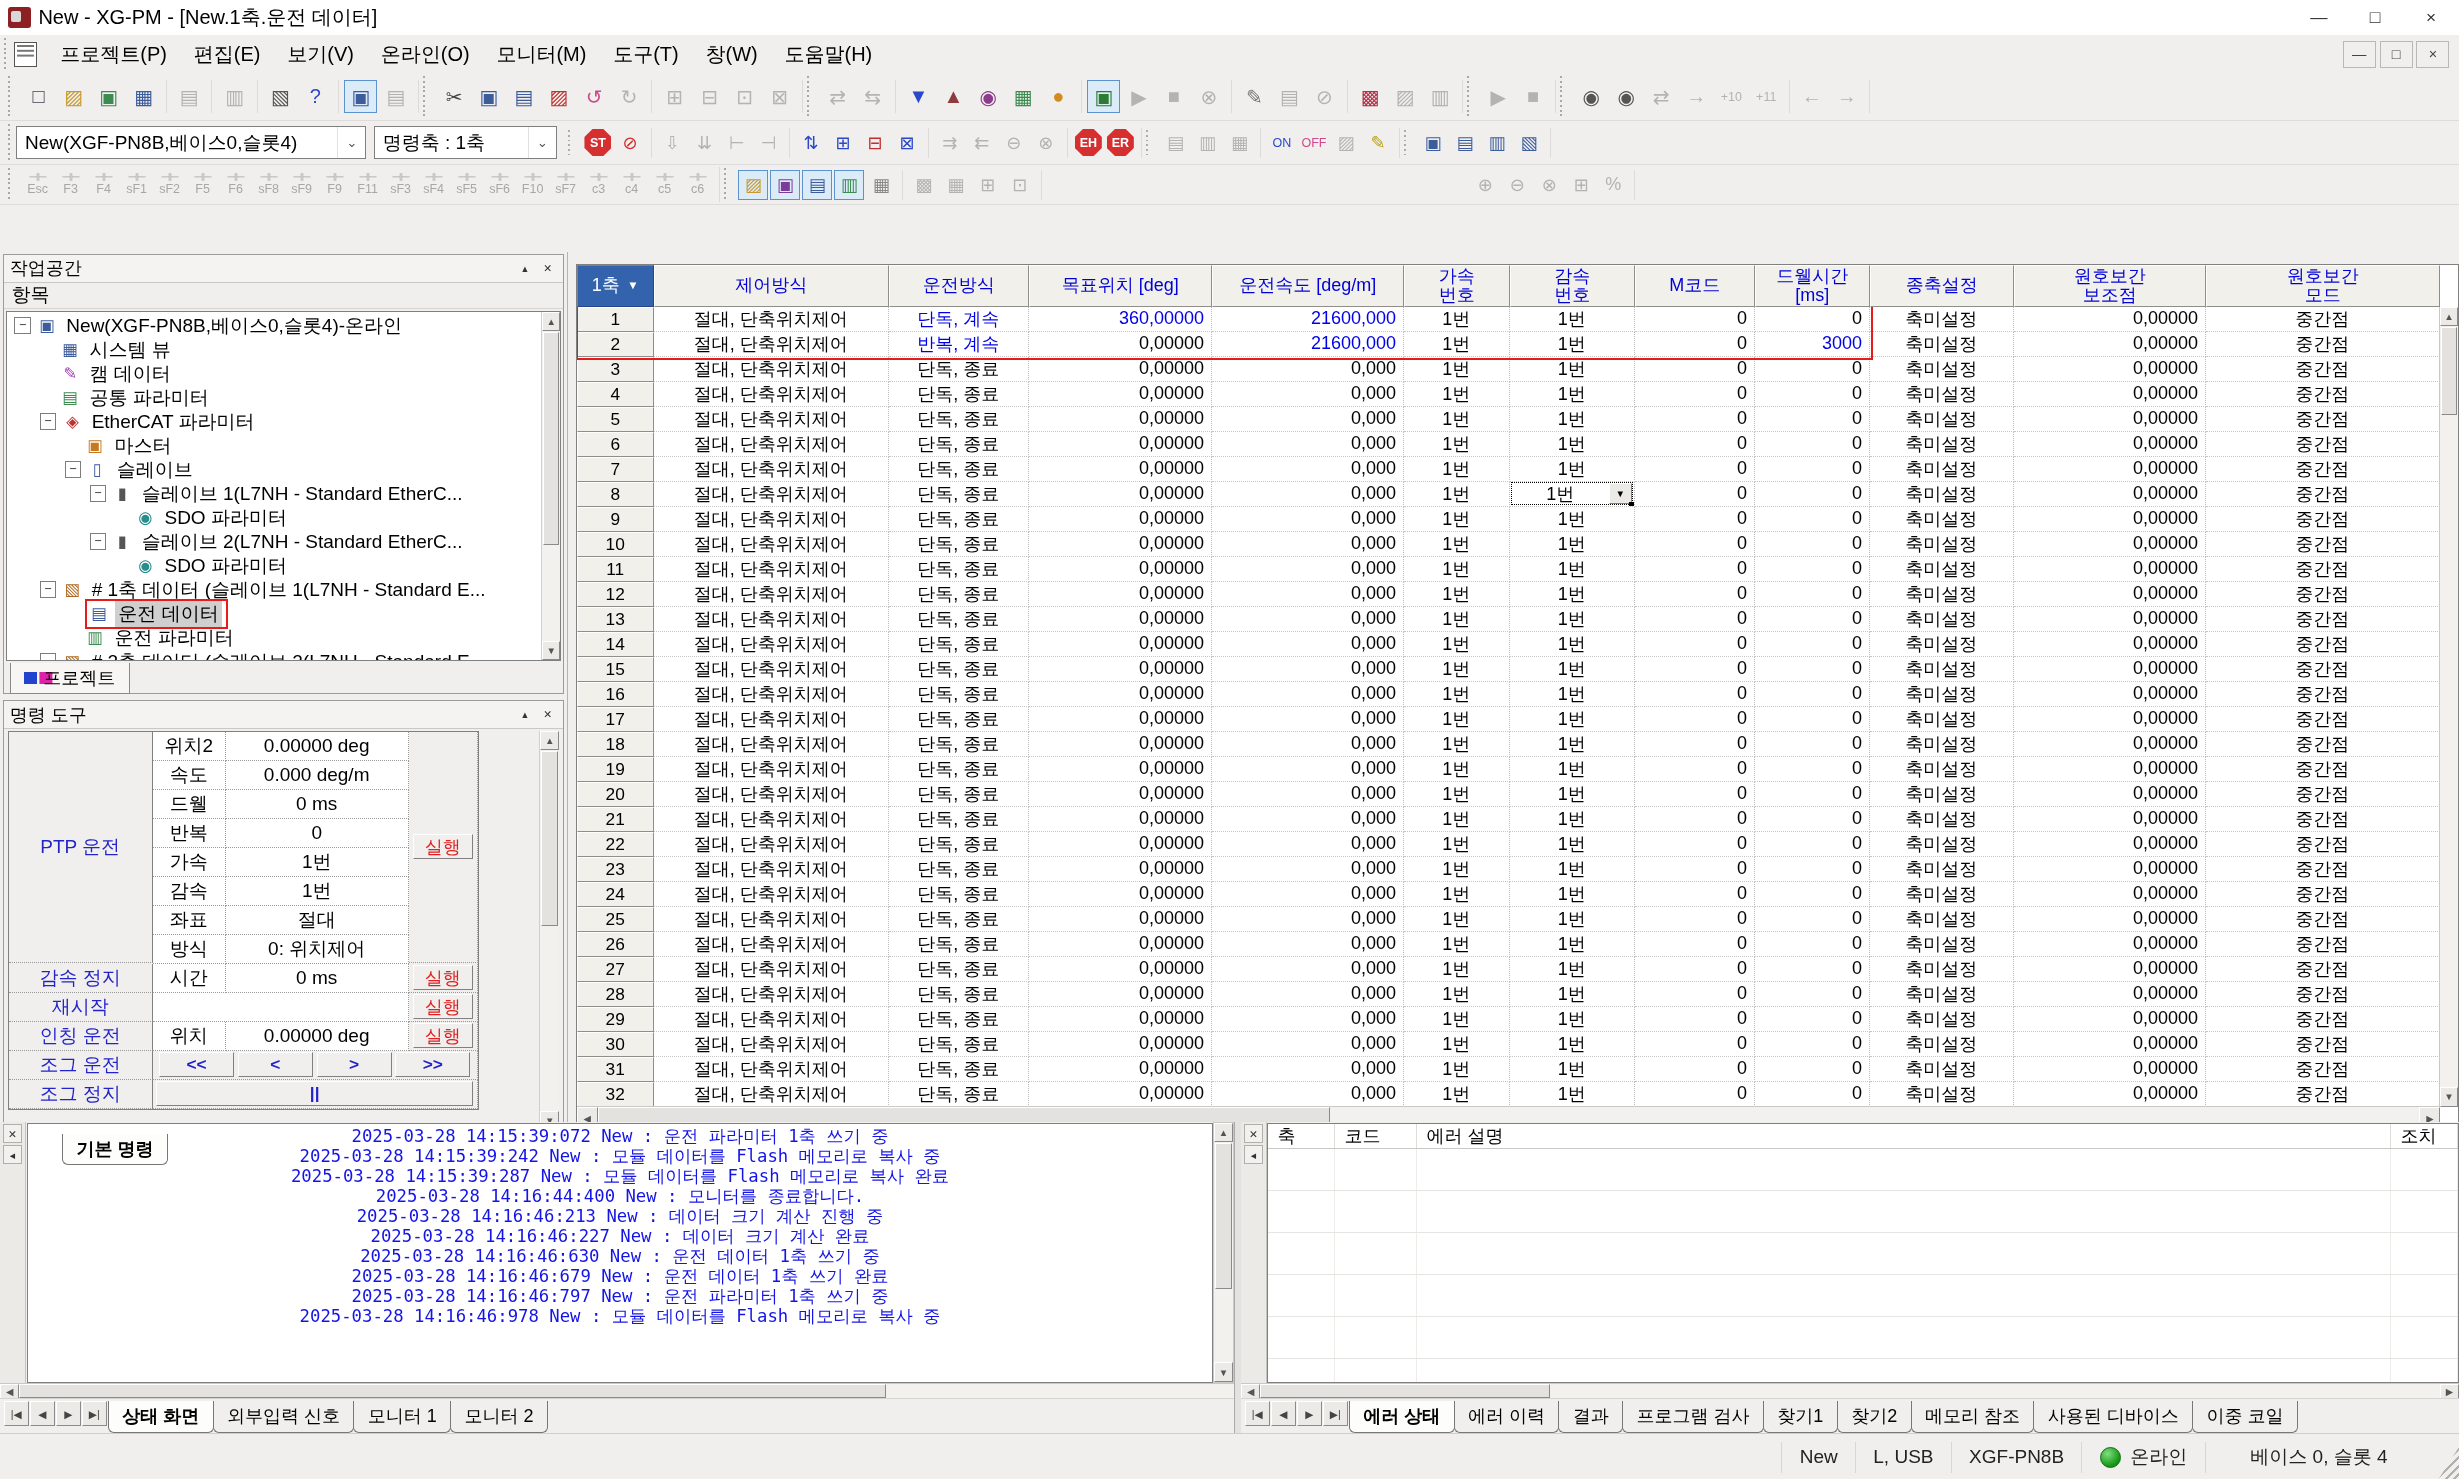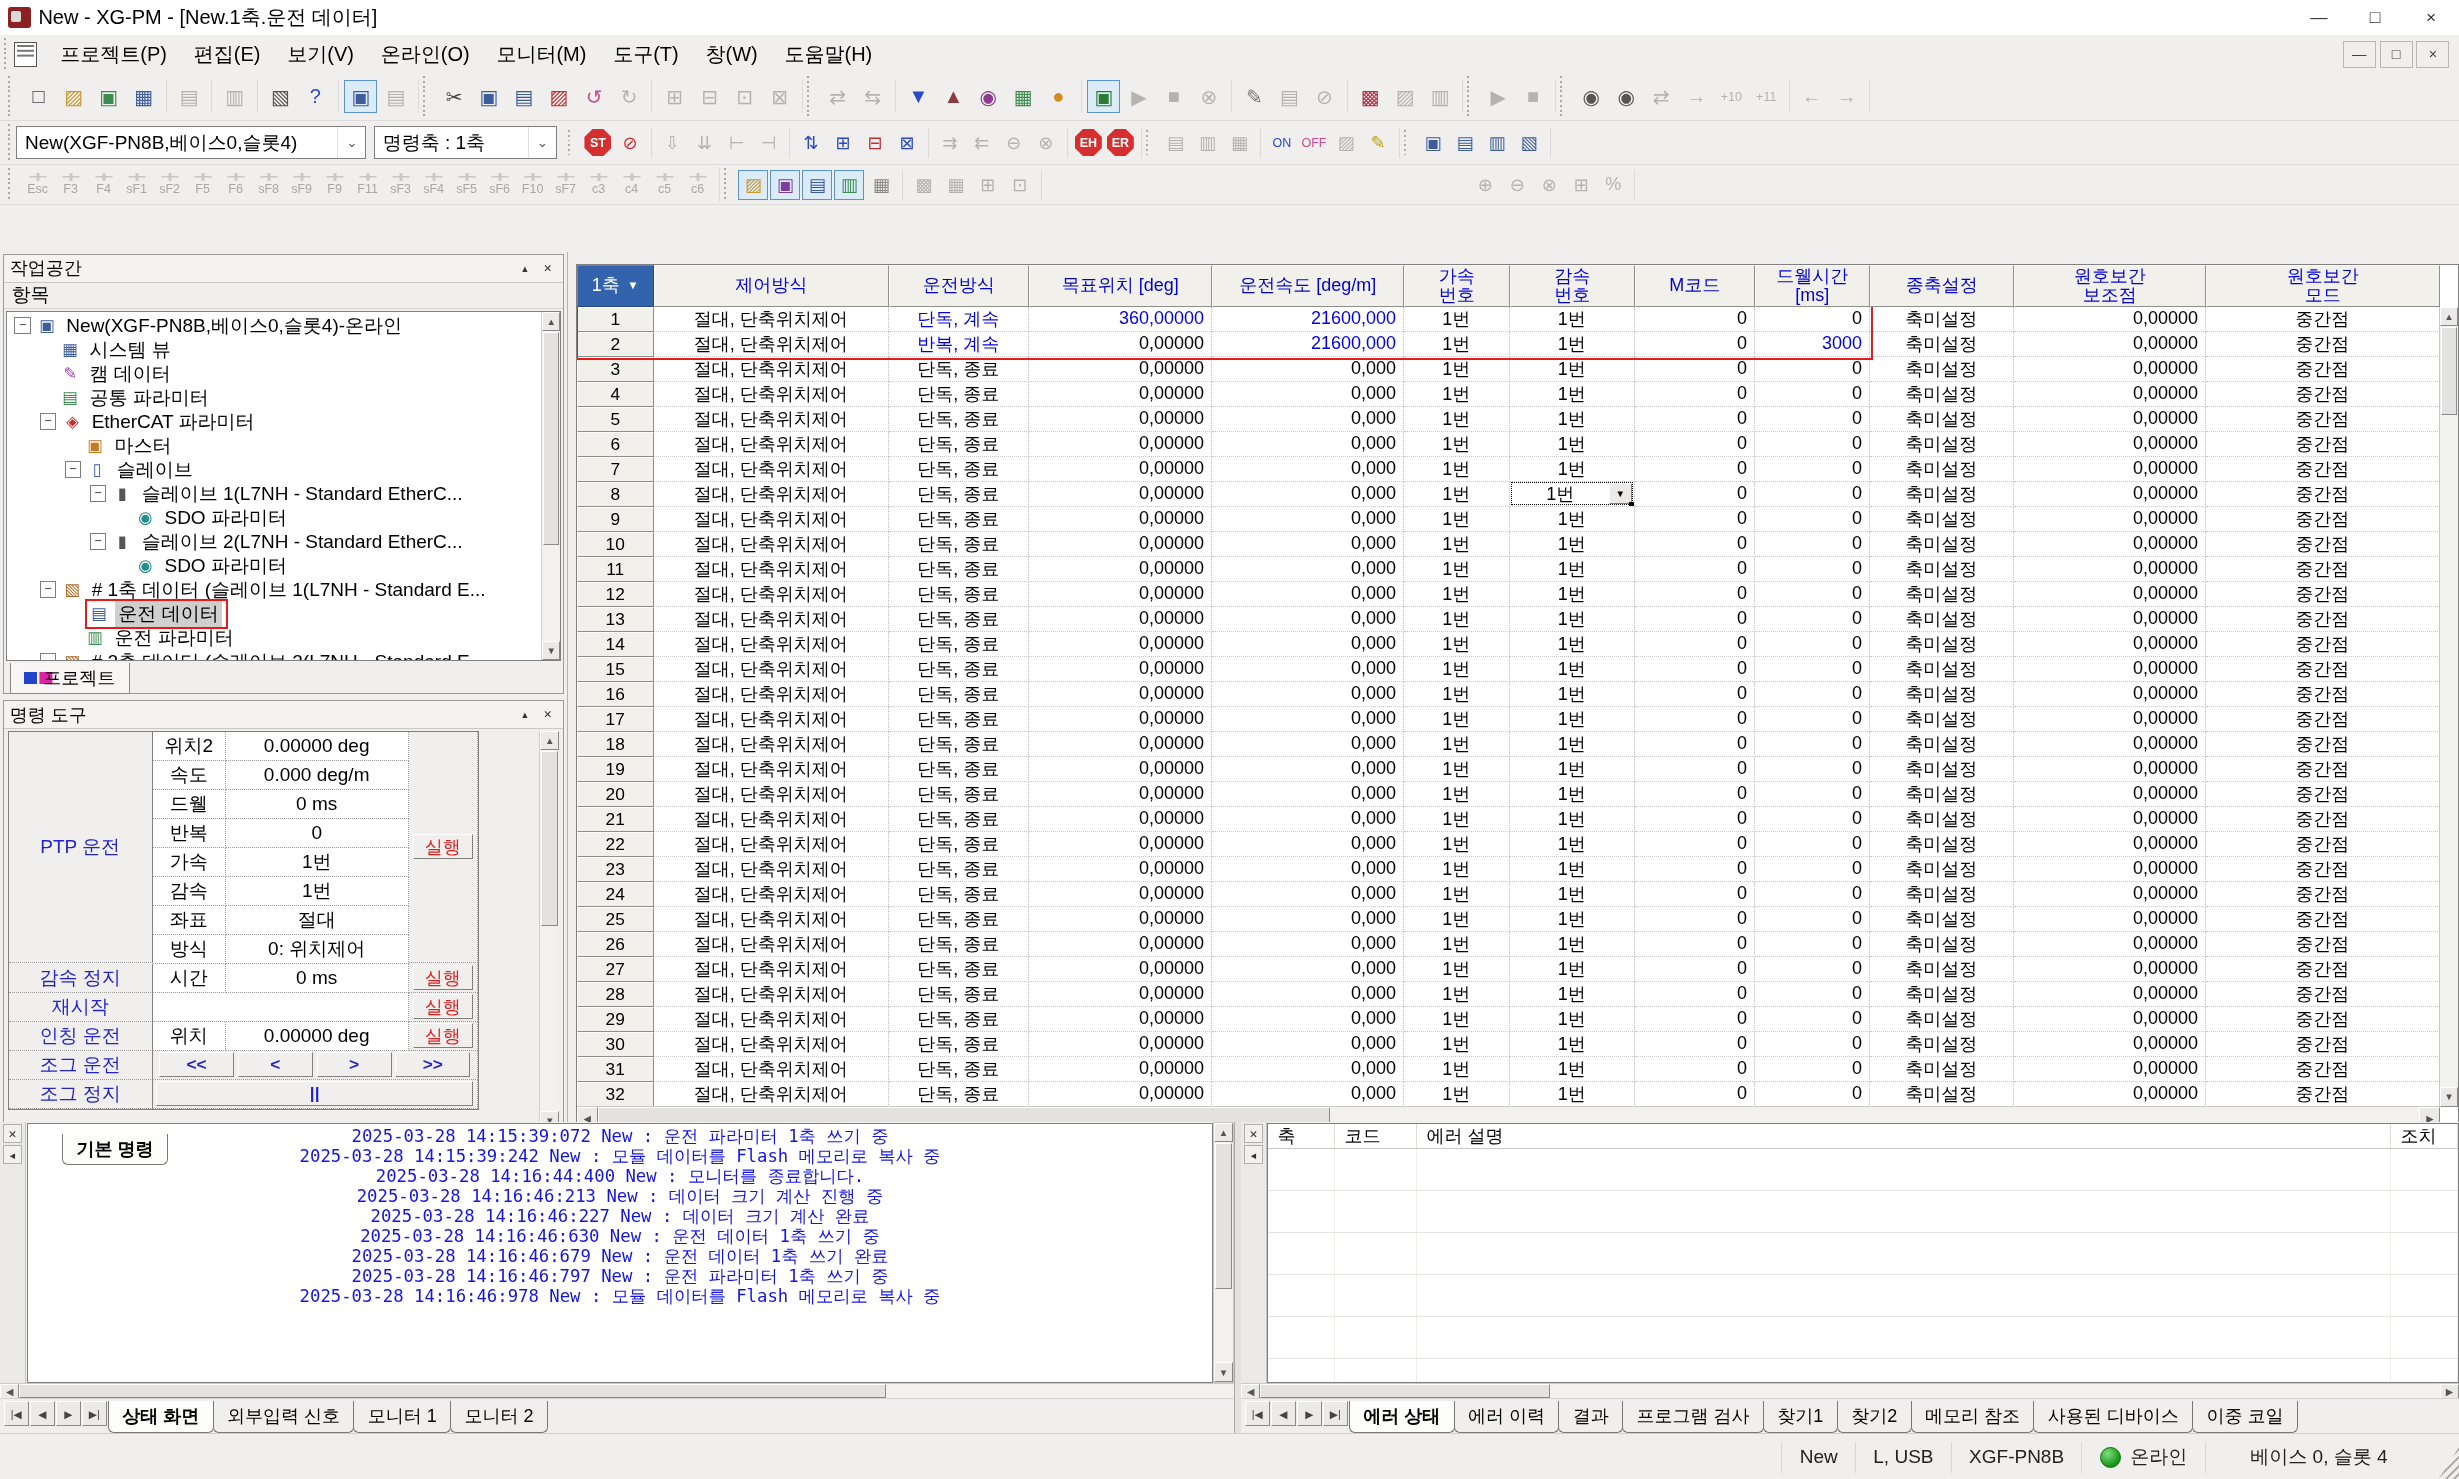--- a/index.html
+++ b/index.html
@@ -1189,20 +1189,21 @@
 
     <div class="b-left">
       <div class="b-main">
         <div class="side-strip">
           <div class="ss-btn">✕</div>
           <div class="ss-btn">◂</div>
         </div>
         <div class="logarea" id="log">
             <div class="logline">2025-03-28 14:15:39:072  New : 운전 파라미터 1축 쓰기 중</div>
             <div class="logline">2025-03-28 14:15:39:242  New : 모듈 데이터를 Flash 메모리로 복사 중</div>
+            <div class="logline">2025-03-28 14:15:39:287  New : 모듈 데이터를 Flash 메모리로 복사 완료</div>
             <div class="logline">2025-03-28 14:16:44:400  New : 모니터를 종료합니다.</div>
             <div class="logline">2025-03-28 14:16:46:213  New : 데이터 크기 계산 진행 중</div>
             <div class="logline">2025-03-28 14:16:46:227  New : 데이터 크기 계산 완료</div>
             <div class="logline">2025-03-28 14:16:46:630  New : 운전 데이터 1축 쓰기 중</div>
             <div class="logline">2025-03-28 14:16:46:679  New : 운전 데이터 1축 쓰기 완료</div>
             <div class="logline">2025-03-28 14:16:46:797  New : 운전 파라미터 1축 쓰기 중</div>
             <div class="logline">2025-03-28 14:16:46:978  New : 모듈 데이터를 Flash 메모리로 복사 중</div>
           </div>
         <div class="b-vsb">
           <div class="sb-btn">▲</div>

